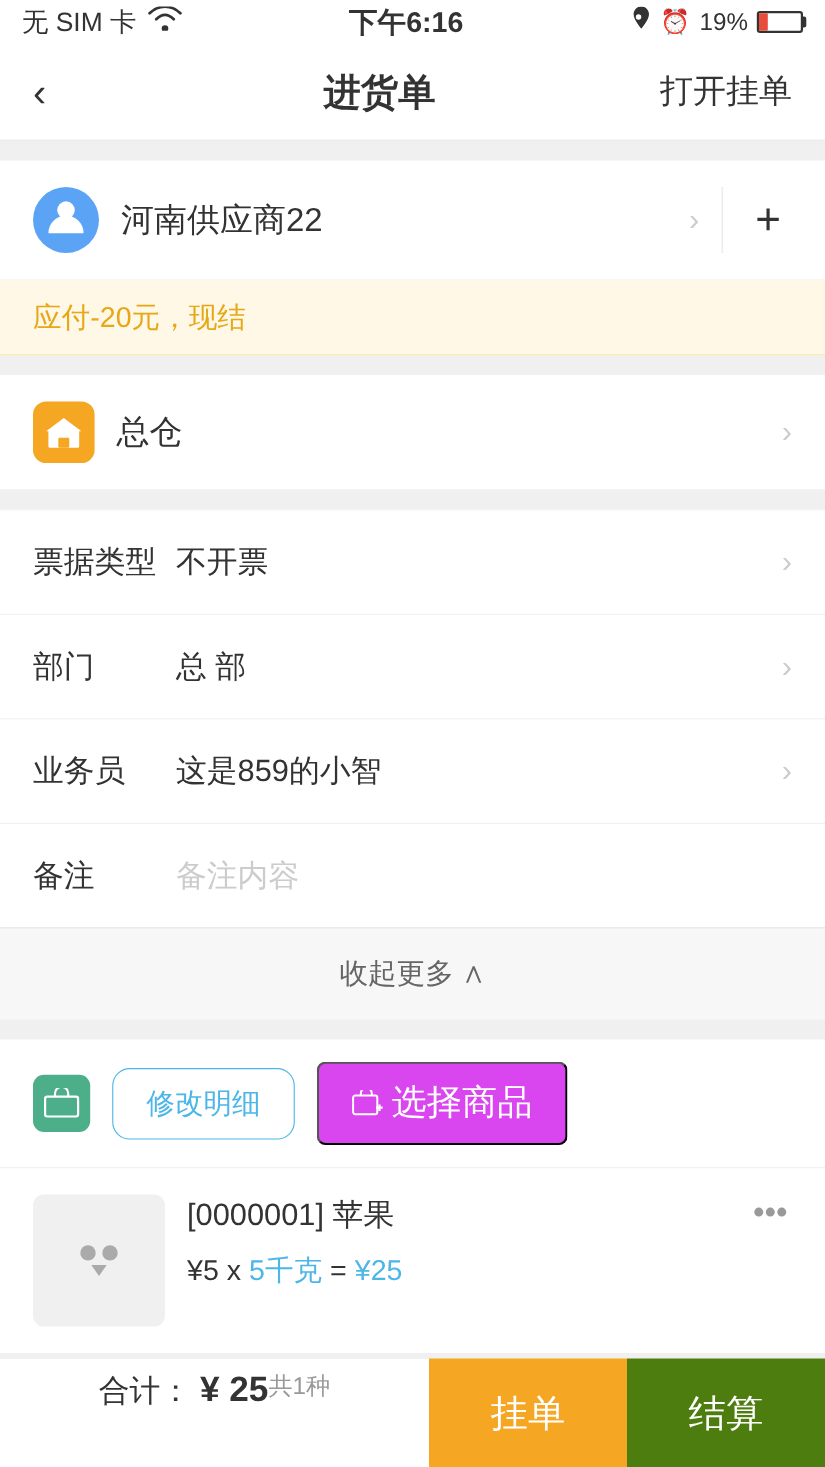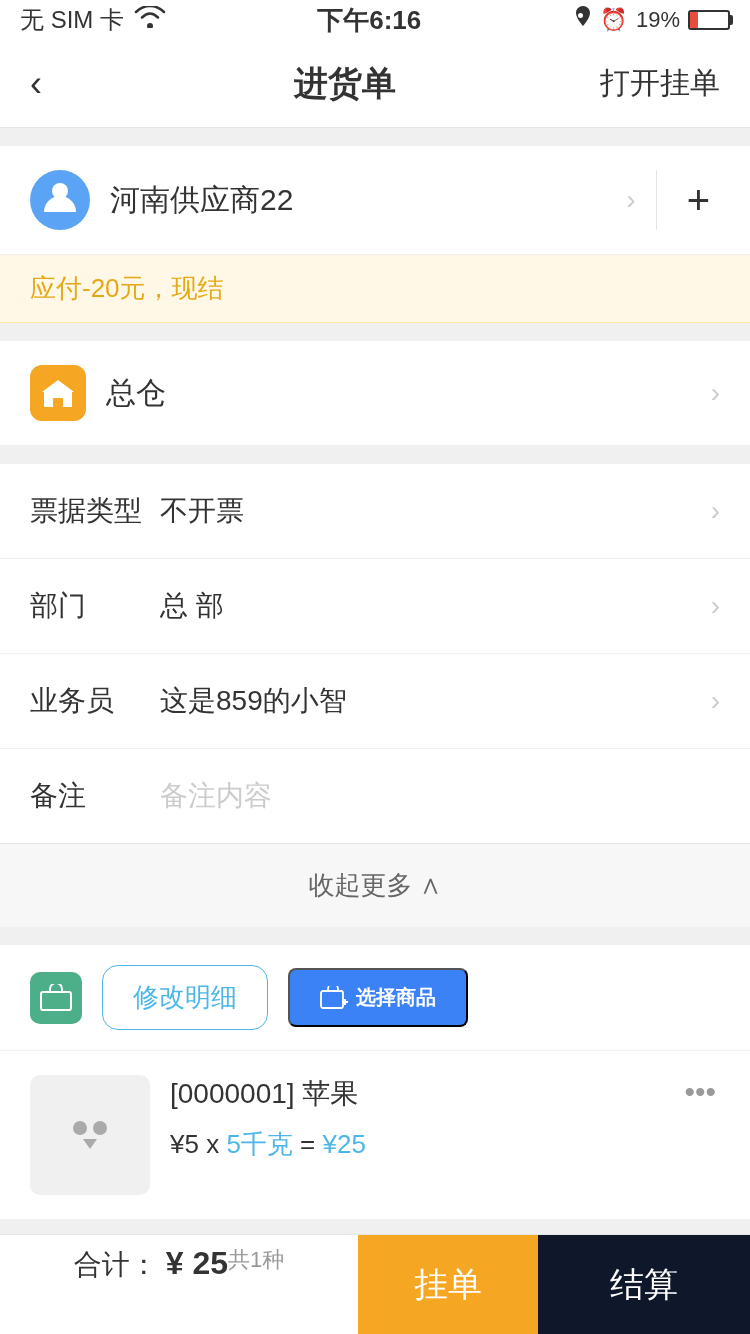--- a/index.html
+++ b/index.html
@@ -202,31 +202,30 @@
       border: 1.5px solid #4DB6E8;
       color: #4DB6E8;
       background: #fff;
       font-size: 26px;
       padding: 14px 30px;
       border-radius: 16px;
       cursor: pointer;
       white-space: nowrap;
     }
     .btn-primary {
-      background: #3b82f6;
+      background: #d946ef;
       color: #fff;
-      font-size: 20px;
+      font-size: 32px;
       padding: 14px 30px;
       border-radius: 8px;
       cursor: pointer;
       white-space: nowrap;
       display: flex;
       align-items: center;
       gap: 8px;
-      font-weight: bold;
     }
 
     
     .product-item {
       background: #fff;
       border-top: 1px solid #f0f0f0;
       padding: 24px 30px;
       display: flex;
       align-items: flex-start;
       gap: 20px;
@@ -298,22 +297,22 @@
       width: 180px;
       background: #F5A623;
       color: #fff;
       font-size: 34px;
       display: flex;
       align-items: center;
       justify-content: center;
       cursor: pointer;
     }
     .btn-checkout {
-      width: 212px;
-      background: #0f172a;
+      width: 180px;
+      background: #4d7c0f;
       color: #fff;
       font-size: 34px;
       display: flex;
       align-items: center;
       justify-content: center;
       cursor: pointer;
     }
 
     .owl-icon {
       display: flex; flex-direction: column; align-items: center; gap: 4px;

